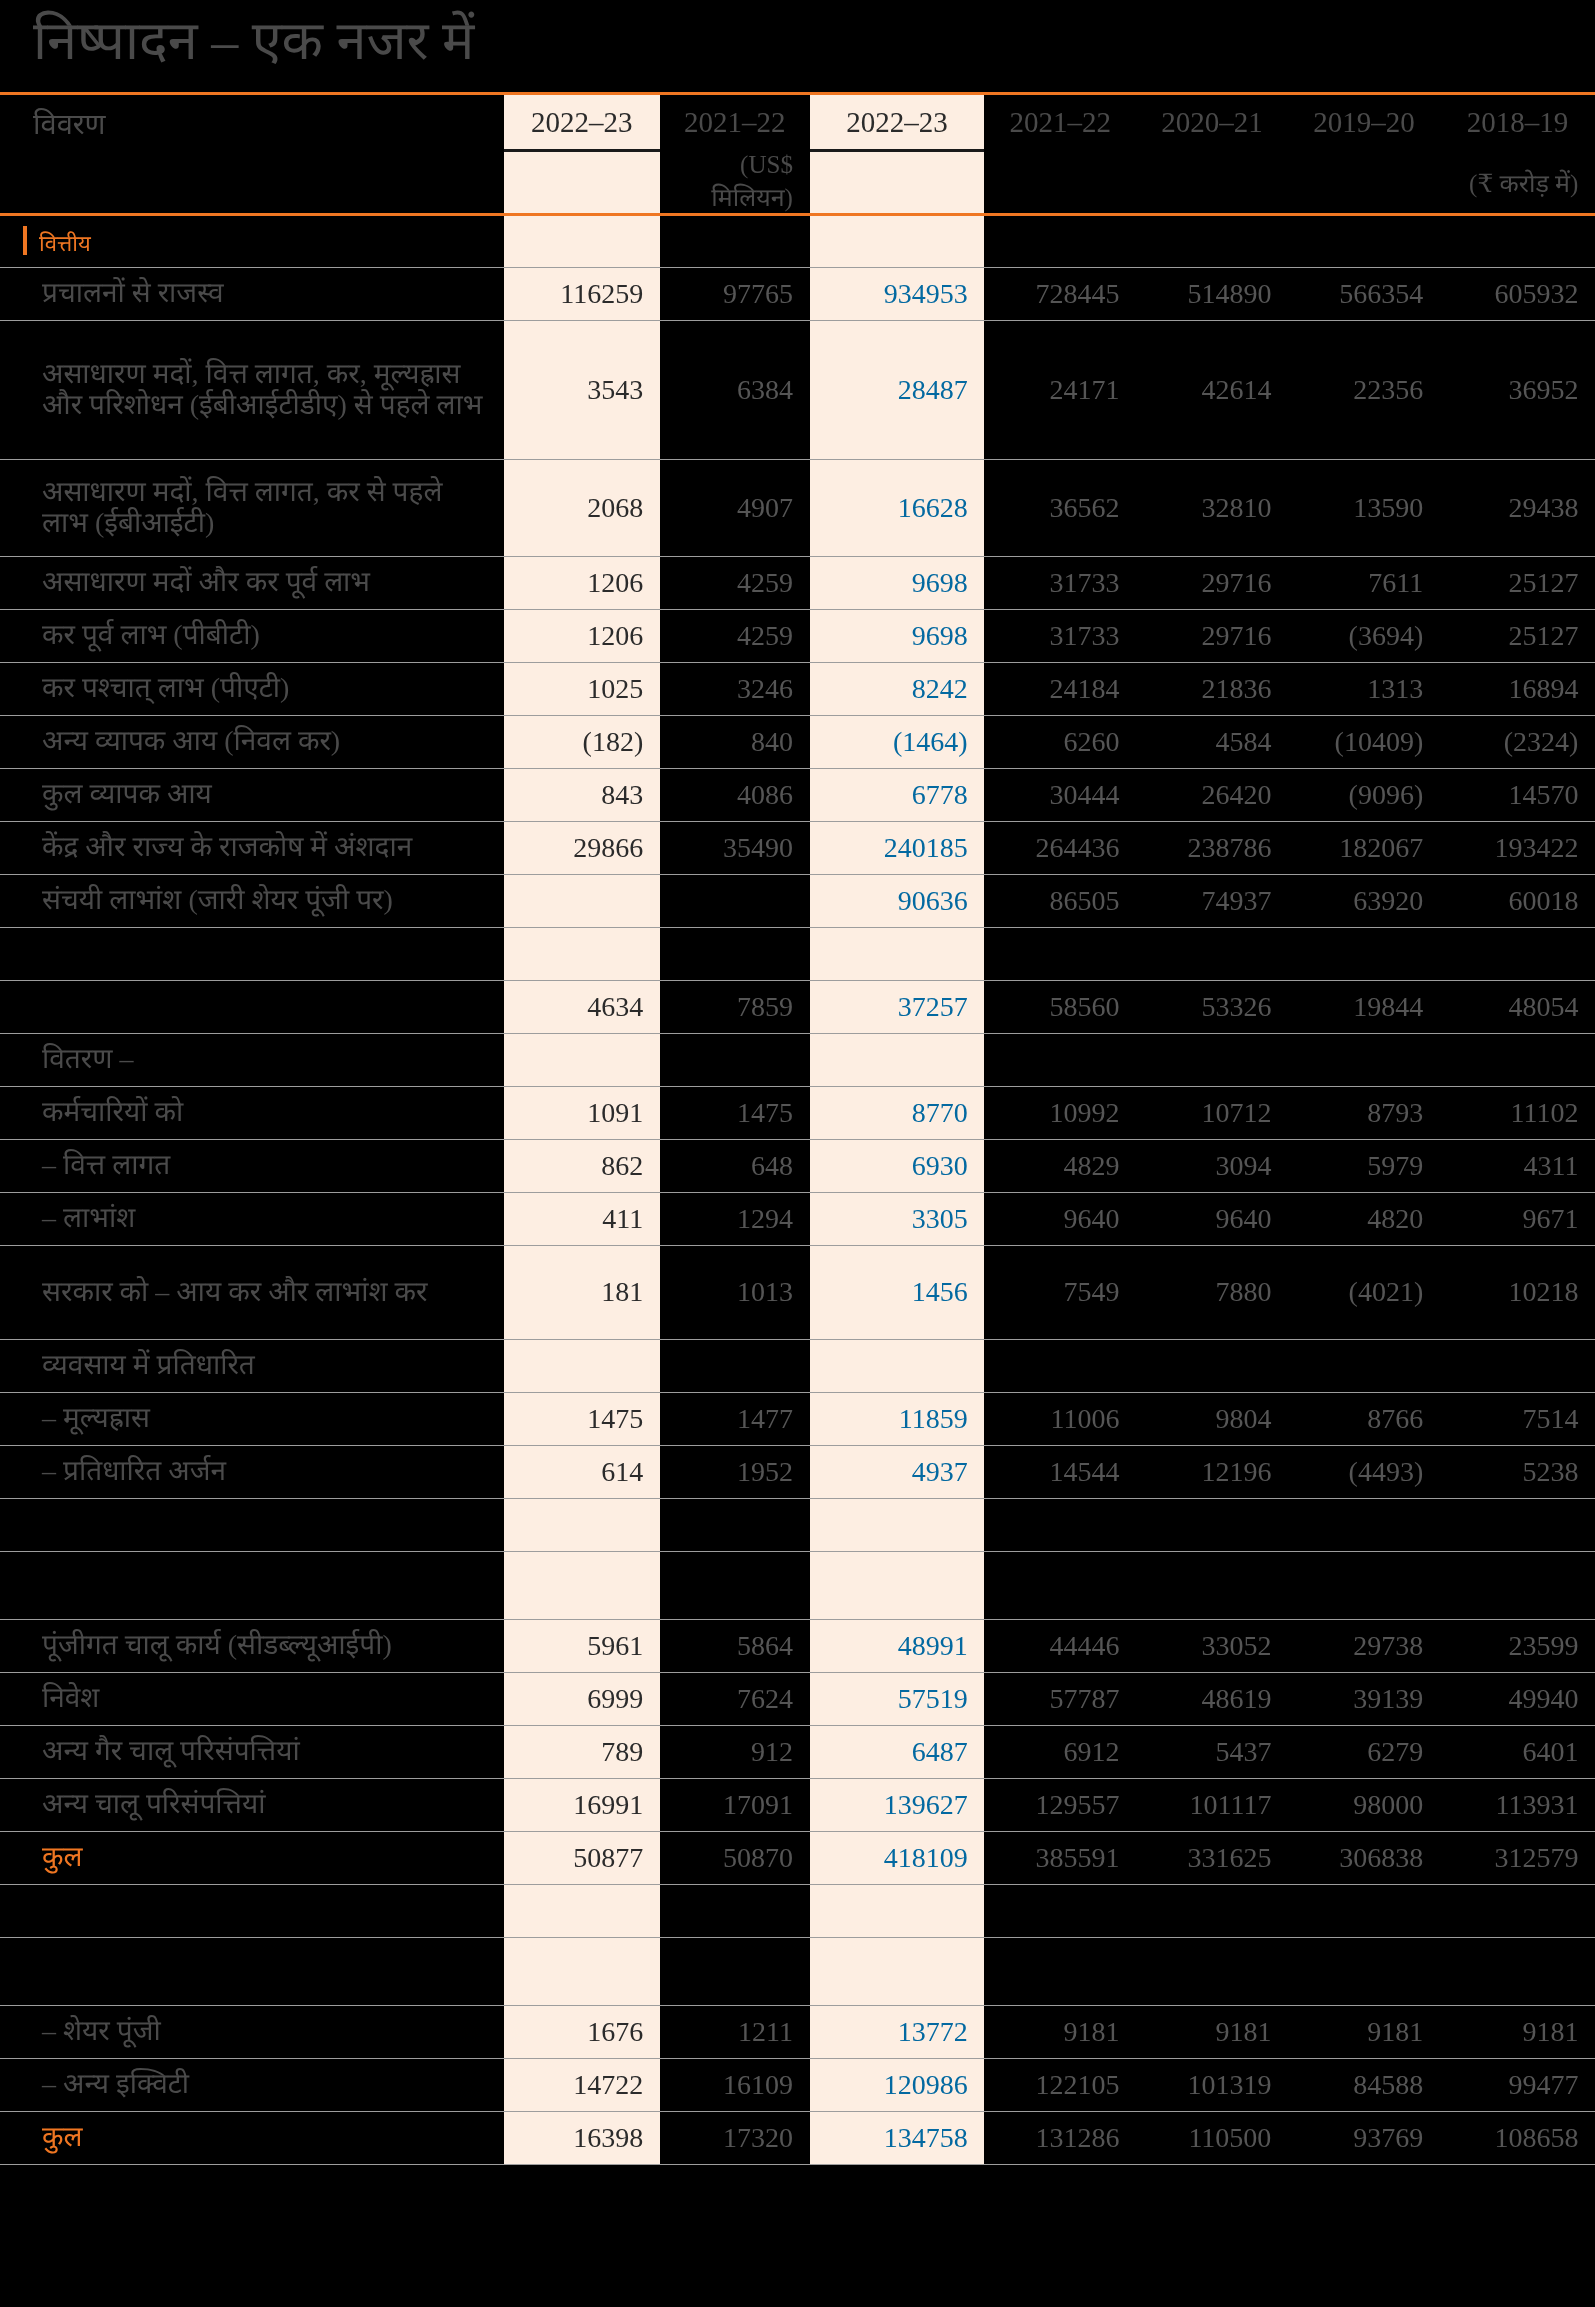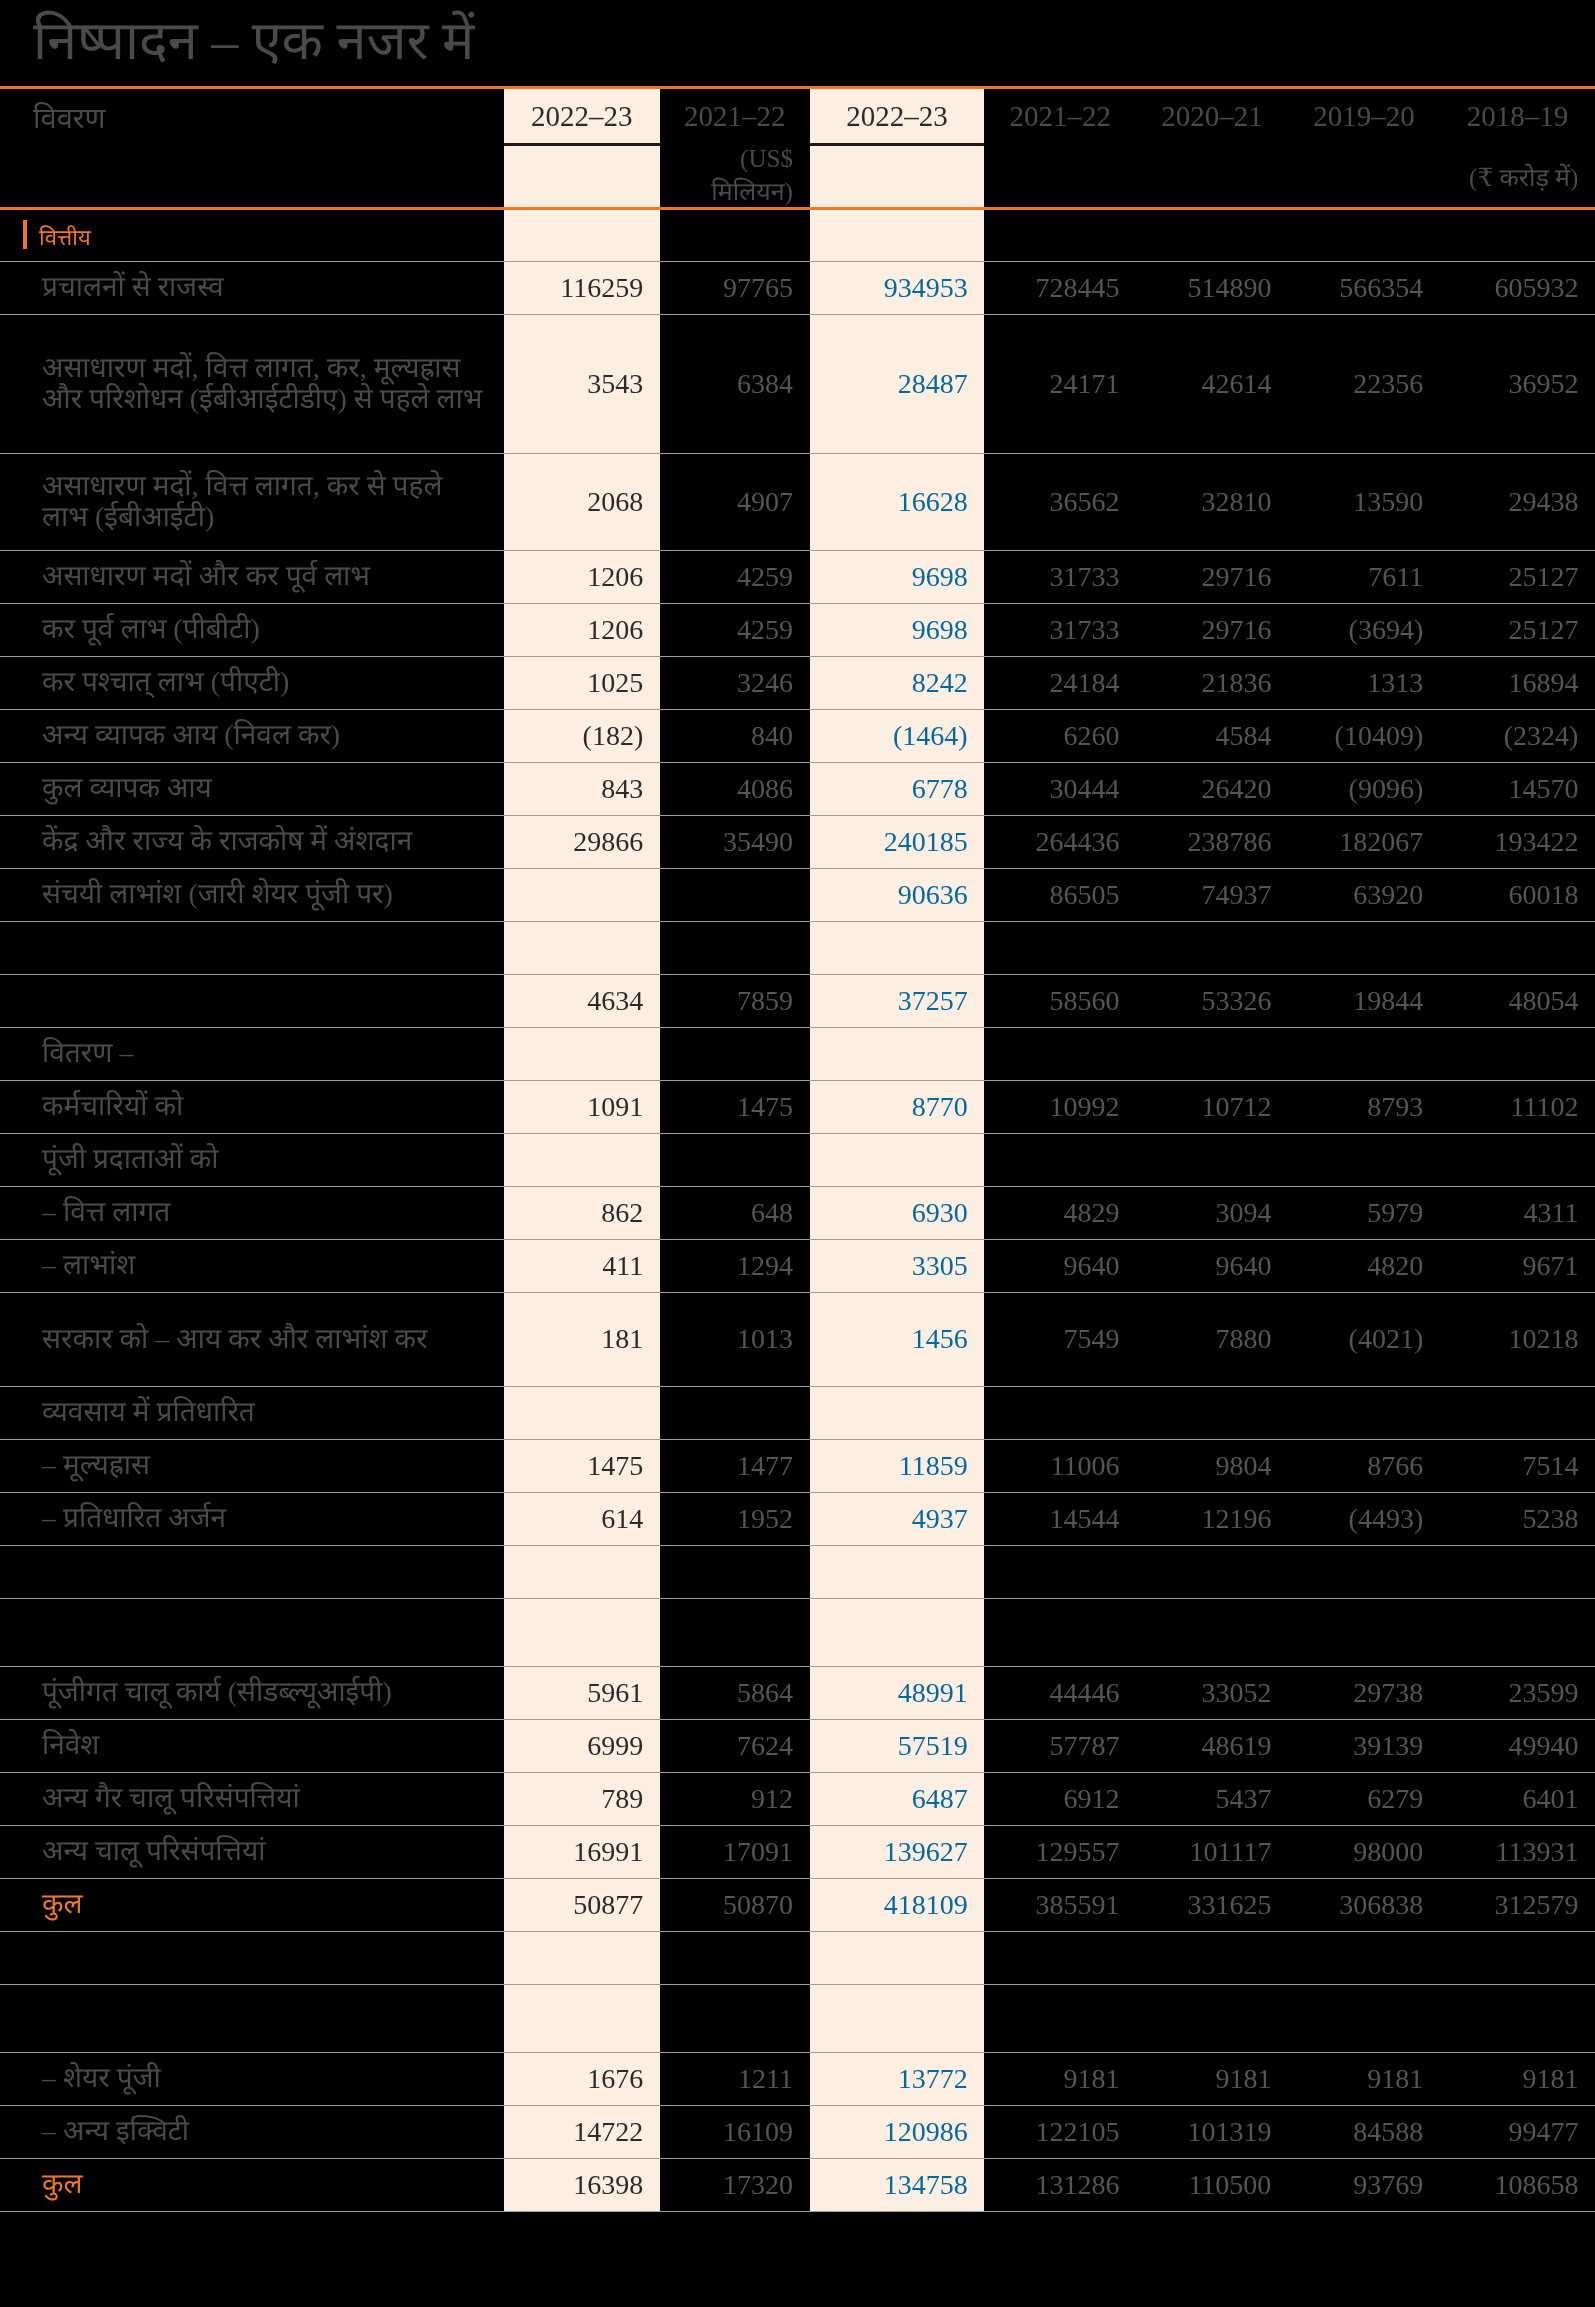--- a/index.html
+++ b/index.html
@@ -25,21 +25,21 @@
     padding: 7.5px 0 0 33px;
     line-height: 1.25;
     letter-spacing: 0px;
     font-weight: 400;
     white-space: nowrap;
   }
   table.perf {
     width: 1595px;
     border-collapse: collapse;
     table-layout: fixed;
-    margin-top: 11px;
+    margin-top: 17px;
   }
   table.perf col.c-label { width: 461px; }
   table.perf col.c-d1   { width: 143px; }
   table.perf col.c-d2   { width: 137px; }
   table.perf col.c-d3   { width: 160px; }
   table.perf col.c-d4   { width: 139px; }
   table.perf col.c-d5   { width: 139px; }
   table.perf col.c-d6   { width: 139px; }
   table.perf col.c-d7   { width: 142px; }
 
@@ -310,30 +310,20 @@
         <tr class="r" style="height: 53px;">
           <td class="lbl" style="height: 53px;">कर्मचारियों को</td>
           <td class="num hl">1091</td>
           <td class="num">1475</td>
           <td class="num hl2 hl">8770</td>
           <td class="num">10992</td>
           <td class="num">10712</td>
           <td class="num">8793</td>
           <td class="num">11102</td>
         </tr>
-        <tr class="r" style="height: 53px;">
-          <td class="lbl" style="height: 53px;">पूंजी प्रदाताओं को</td>
-          <td class="num hl"></td>
-          <td class="num"></td>
-          <td class="num hl2 hl"></td>
-          <td class="num"></td>
-          <td class="num"></td>
-          <td class="num"></td>
-          <td class="num"></td>
-        </tr>
         <tr class="r" style="height: 53px; padding-left: 16px;">
           <td class="lbl" style="height: 53px;">– वित्त लागत</td>
           <td class="num hl">862</td>
           <td class="num">648</td>
           <td class="num hl2 hl">6930</td>
           <td class="num">4829</td>
           <td class="num">3094</td>
           <td class="num">5979</td>
           <td class="num">4311</td>
         </tr>

